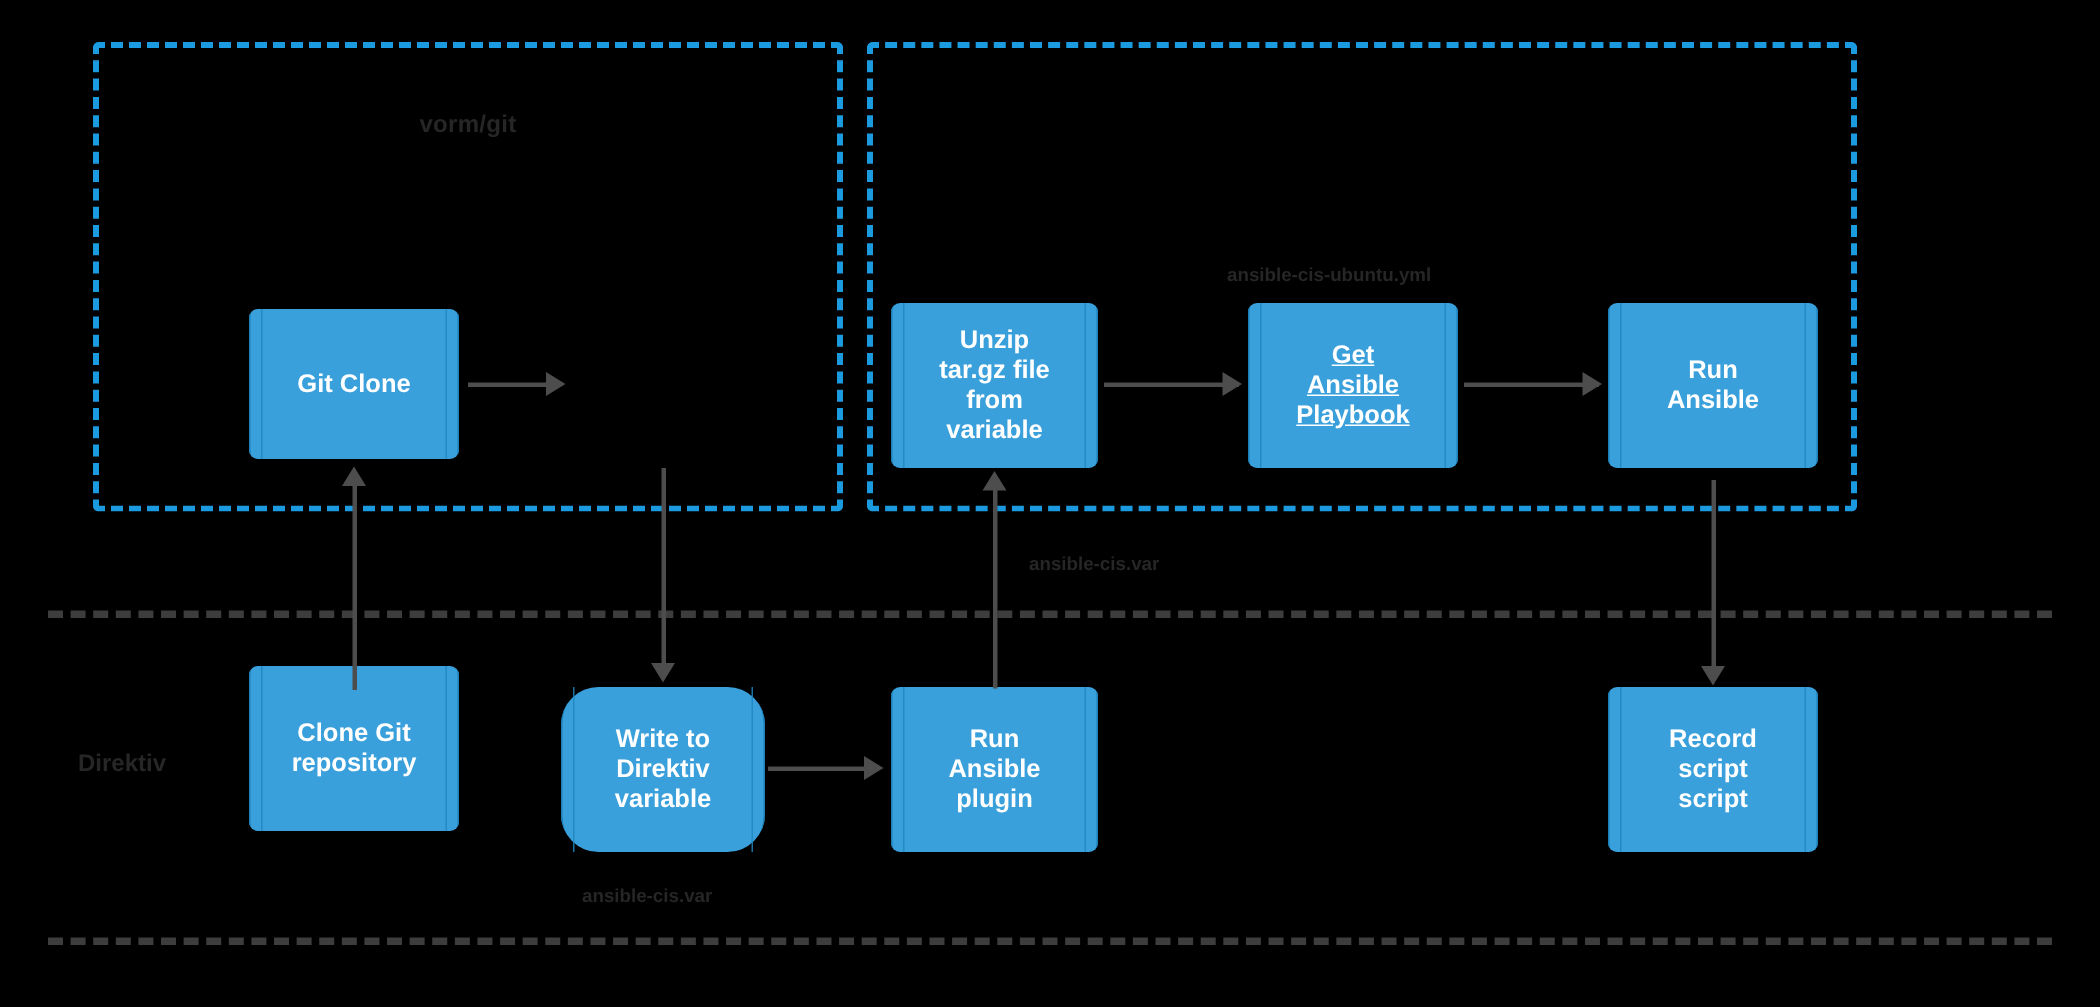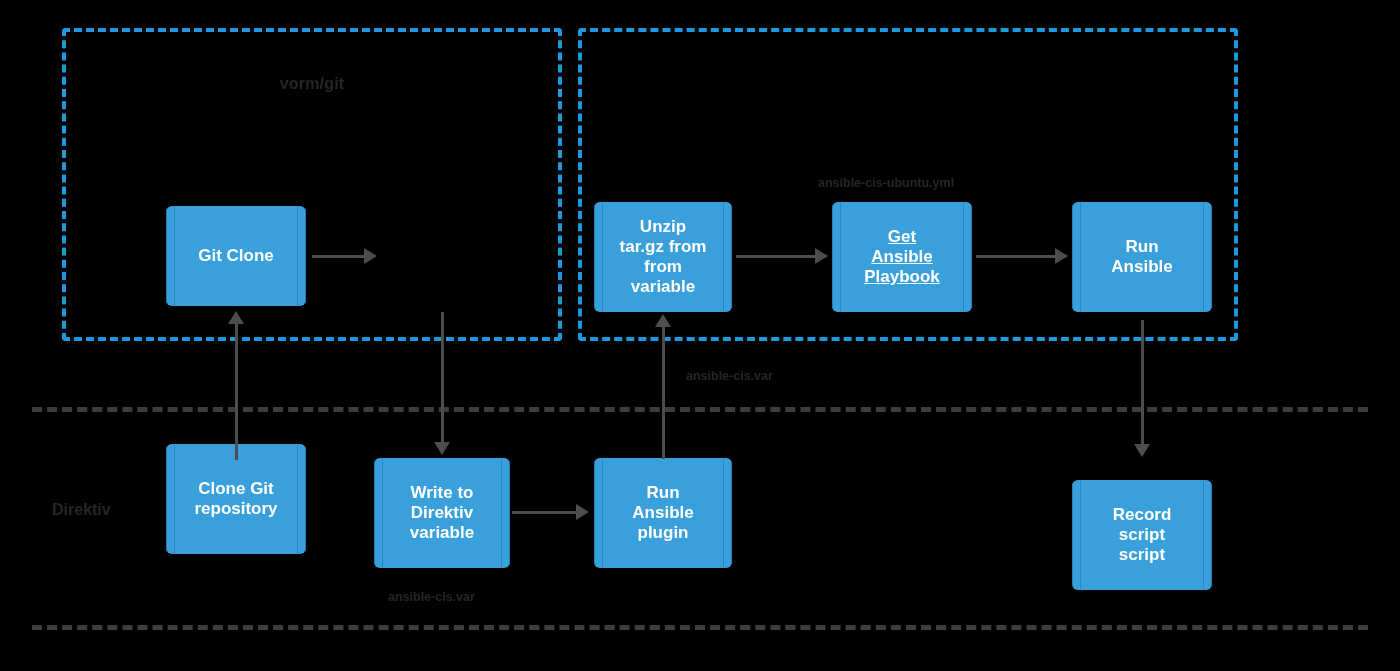--- a/index.html
+++ b/index.html
@@ -146,21 +146,21 @@
   <div class="ann lane" style="left:52px; top:501px;">Direktiv</div>
 
   <div class="node" style="left:166px; top:206px; width:140px; height:100px;">
     <span class="node-label">Git Clone</span>
   </div>
 
 
   <div class="node" style="left:594px; top:202px; width:138px; height:110px;">
     <span class="node-label">
       <span>Unzip</span><br>
-      <span>tar.gz from</span><br>
+      <span>tar.gz file</span><br>
       <span>from</span><br>
       <span>variable</span>
     </span>
   </div>
 
   <div class="node" style="left:832px; top:202px; width:140px; height:110px;text-decoration:underline;">
     <span class="node-label">
       <span>Get</span><br>
       <span>Ansible</span><br>
       <span>Playbook</span>
@@ -189,37 +189,37 @@
 
   <div class="sep-line" style="left:32px; top:625px; width:1336px;"></div>
 
   <div class="node" style="left:166px; top:444px; width:140px; height:110px;">
     <span class="node-label">
       <span>Clone Git</span><br>
       <span>repository</span>
     </span>
   </div>
 
-  <div class="node" style="left:374px; top:458px; width:136px; height:110px;">
+  <div class="node" style="left:374px; top:458px; width:136px; height:110px;border-radius:25px;">
     <span class="node-label">
       <span>Write to</span><br>
       <span>Direktiv</span><br>
       <span>variable</span>
     </span>
   </div>
 
   <div class="node" style="left:594px; top:458px; width:138px; height:110px;">
     <span class="node-label">
       <span>Run</span><br>
       <span>Ansible</span><br>
       <span>plugin</span>
     </span>
   </div>
 
-  <div class="node" style="left:1072px; top:480px; width:140px; height:110px;align-items:center;">
+  <div class="node" style="left:1072px; top:458px; width:140px; height:110px;align-items:center;">
     <span class="node-label">
       <span>Record</span><br>
       <span>script</span><br>
       <span>script</span>
     </span>
   </div>
 
   <div class="arrow-h" style="left:512px; top:511px; width:72px;"></div>
   <div class="arrow-head right" style="left:576px; top:504px;"></div>
 

